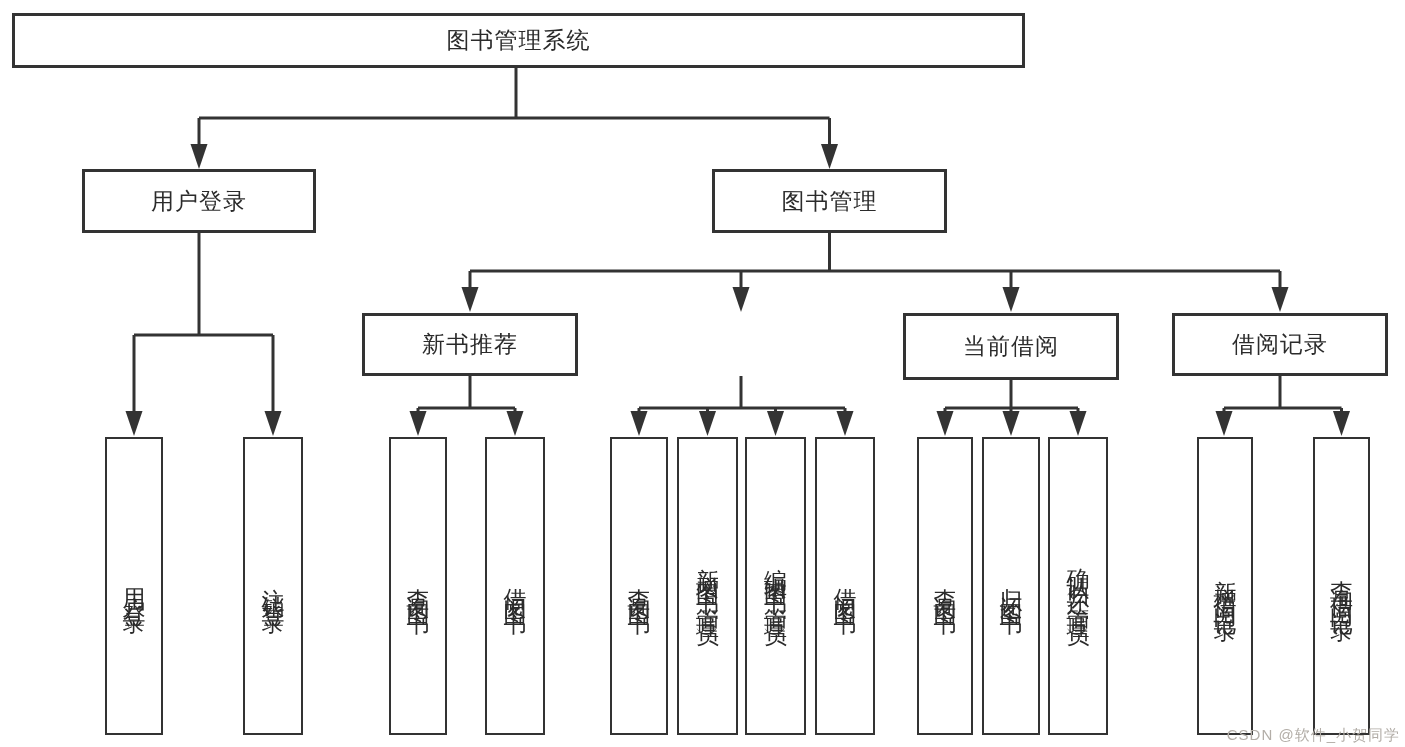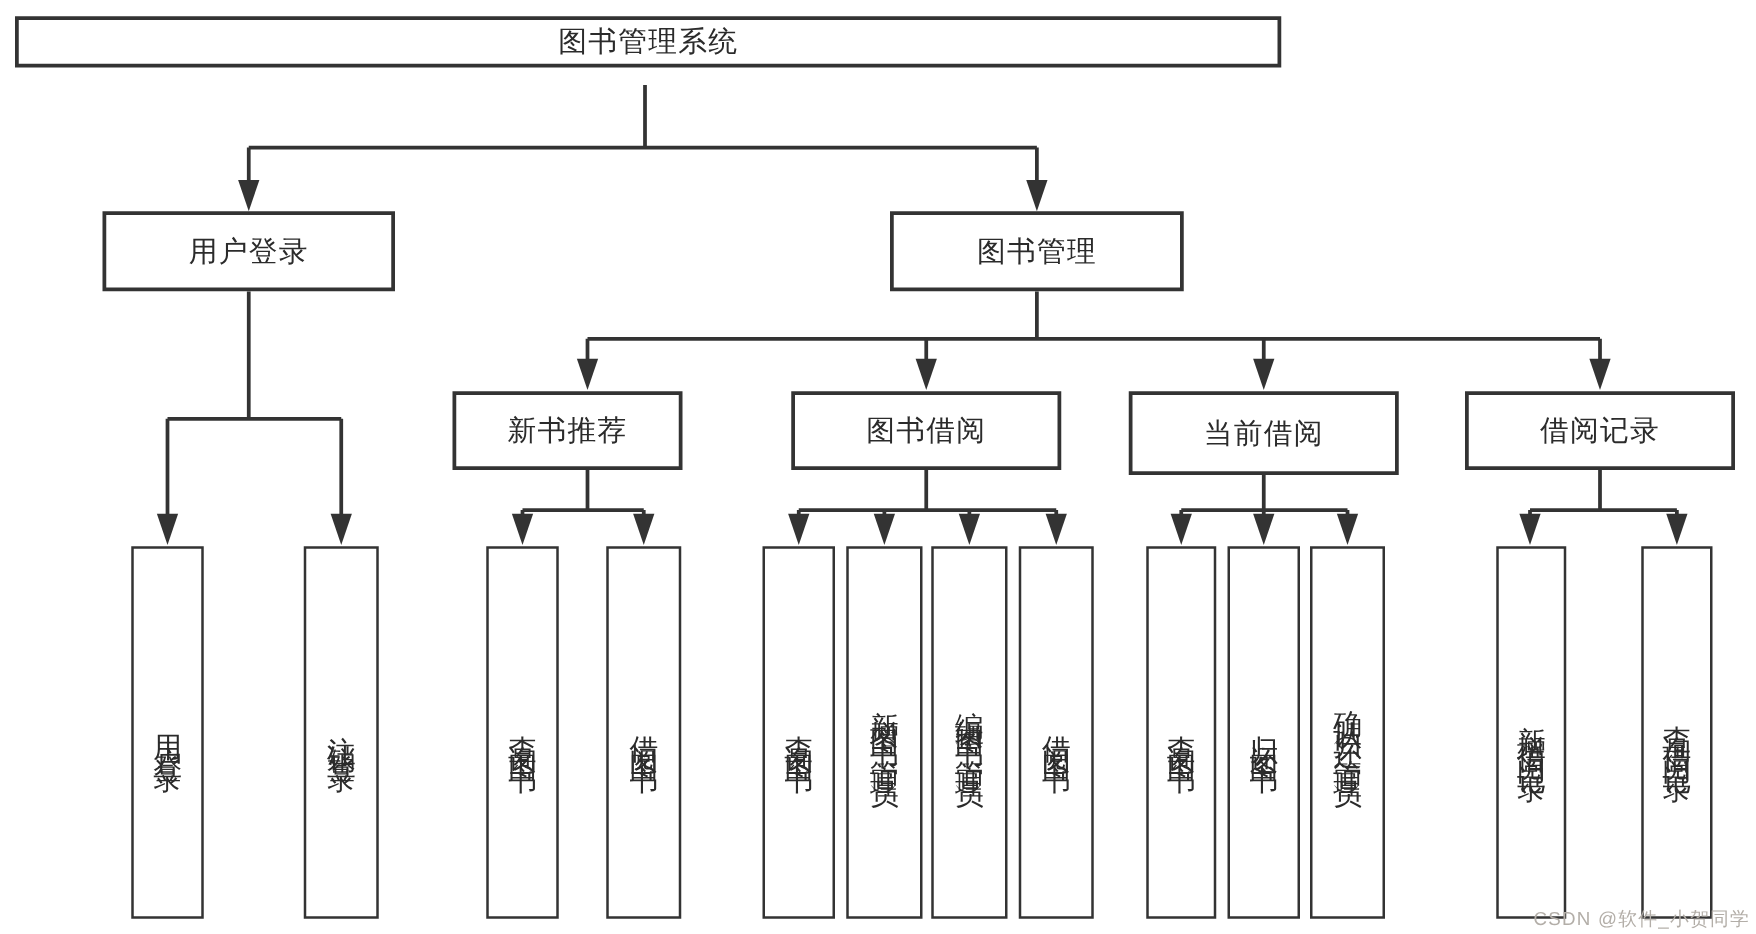--- a/index.html
+++ b/index.html
@@ -35,24 +35,24 @@
   }
   .leaf{top:437px;height:298px;border-width:2.5px;}
   .leaf span{
     writing-mode:vertical-lr;
     text-orientation:mixed;
     font-size:23px;
     letter-spacing:8px;
     line-height:1;
     white-space:nowrap;
   }
-  #box-root{left:12px;top:13px;width:1013px;height:41px;}
+  #box-root{left:12px;top:13px;width:1013px;height:55px;}
   #box-user-login{left:82px;top:169px;width:234px;height:64px;}
   #box-book-mgmt{left:712px;top:169px;width:235px;height:64px;}
-  #box-newbook{left:362px;top:313px;width:184px;height:63px;}
+  #box-newbook{left:362px;top:313px;width:216px;height:63px;}
   #box-borrow{left:633px;top:313px;width:216px;height:63px;}
   #box-current{left:903px;top:313px;width:216px;height:67px;}
   #box-record{left:1172px;top:313px;width:216px;height:63px;}
   #leaf-1{left:105px;width:58px;}
   #leaf-2{left:243px;width:60px;}
   #leaf-3{left:389px;width:58px;}
   #leaf-4{left:485px;width:60px;}
   #leaf-5{left:610px;width:58px;}
   #leaf-6{left:677px;width:61px;}
   #leaf-7{left:745px;width:61px;}
@@ -160,23 +160,20 @@
   <div class="node hnode" id="box-user-login">
     <span>用户登录</span>
   </div>
   <div class="node hnode" id="box-book-mgmt">
     <span>图书管理</span>
   </div>
 
   <div class="node hnode" id="box-newbook">
     <span>新书推荐</span>
   </div>
-  <div class="node hnode" id="box-borrow">
-    <span>图书借阅</span>
-  </div>
   <div class="node hnode" id="box-current">
     <span>当前借阅</span>
   </div>
   <div class="node hnode" id="box-record">
     <span>借阅记录</span>
   </div>
 
   <div class="node leaf" id="leaf-1">
     <span>用户登录</span>
   </div>

